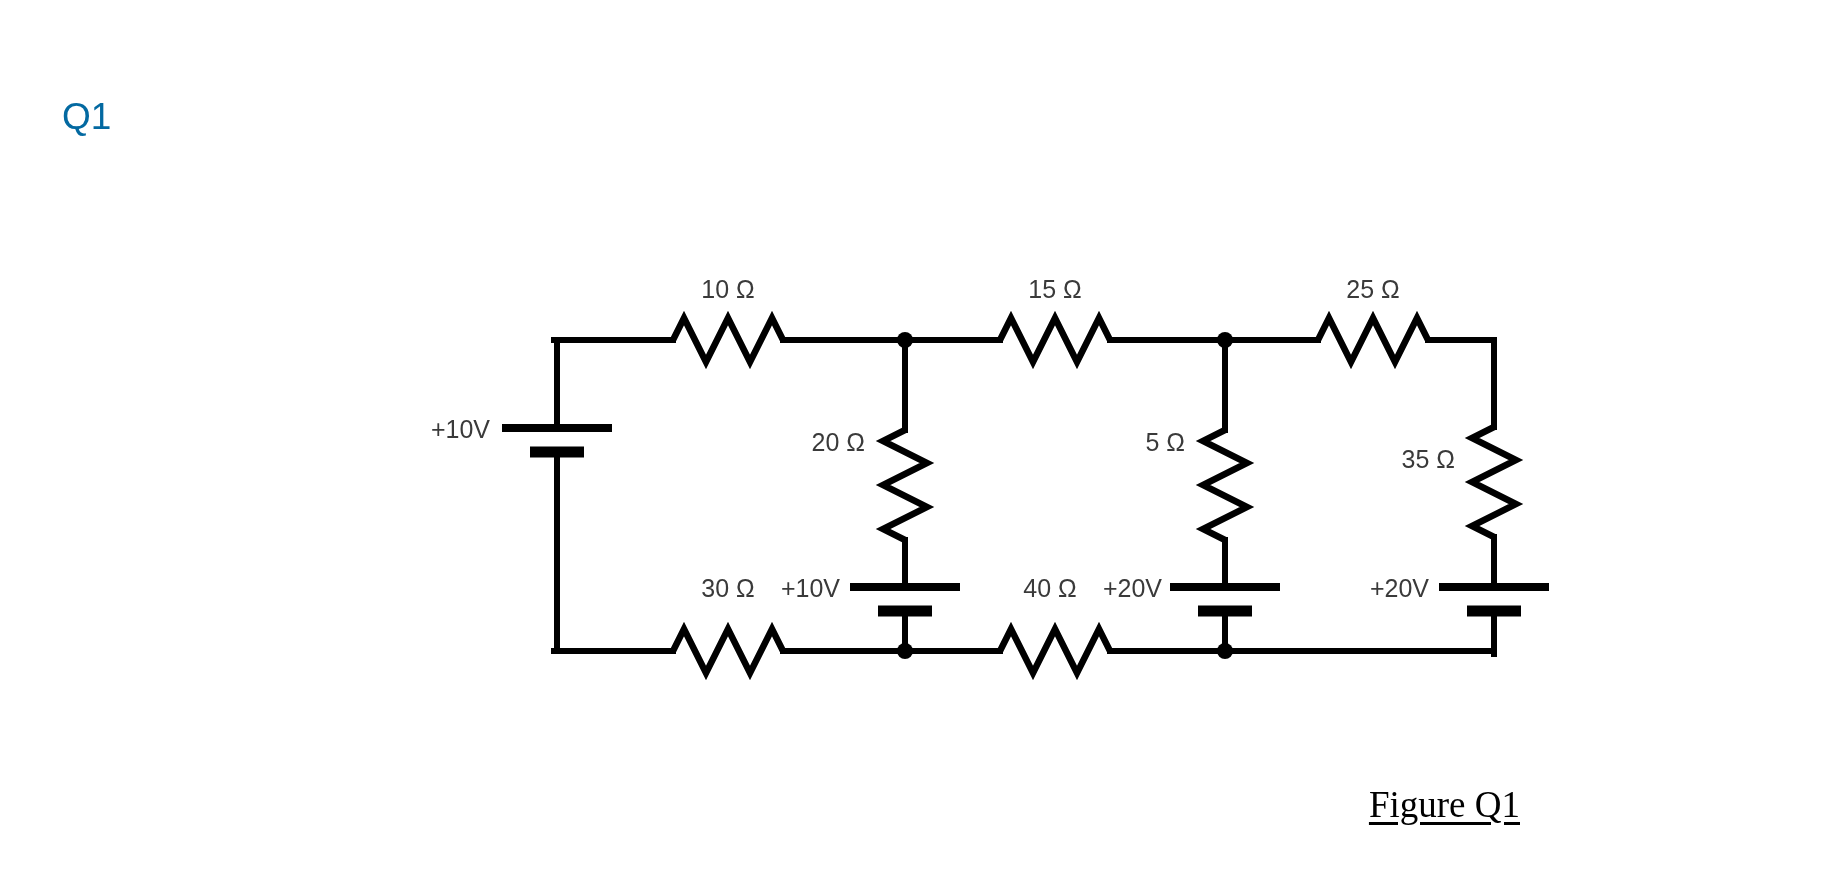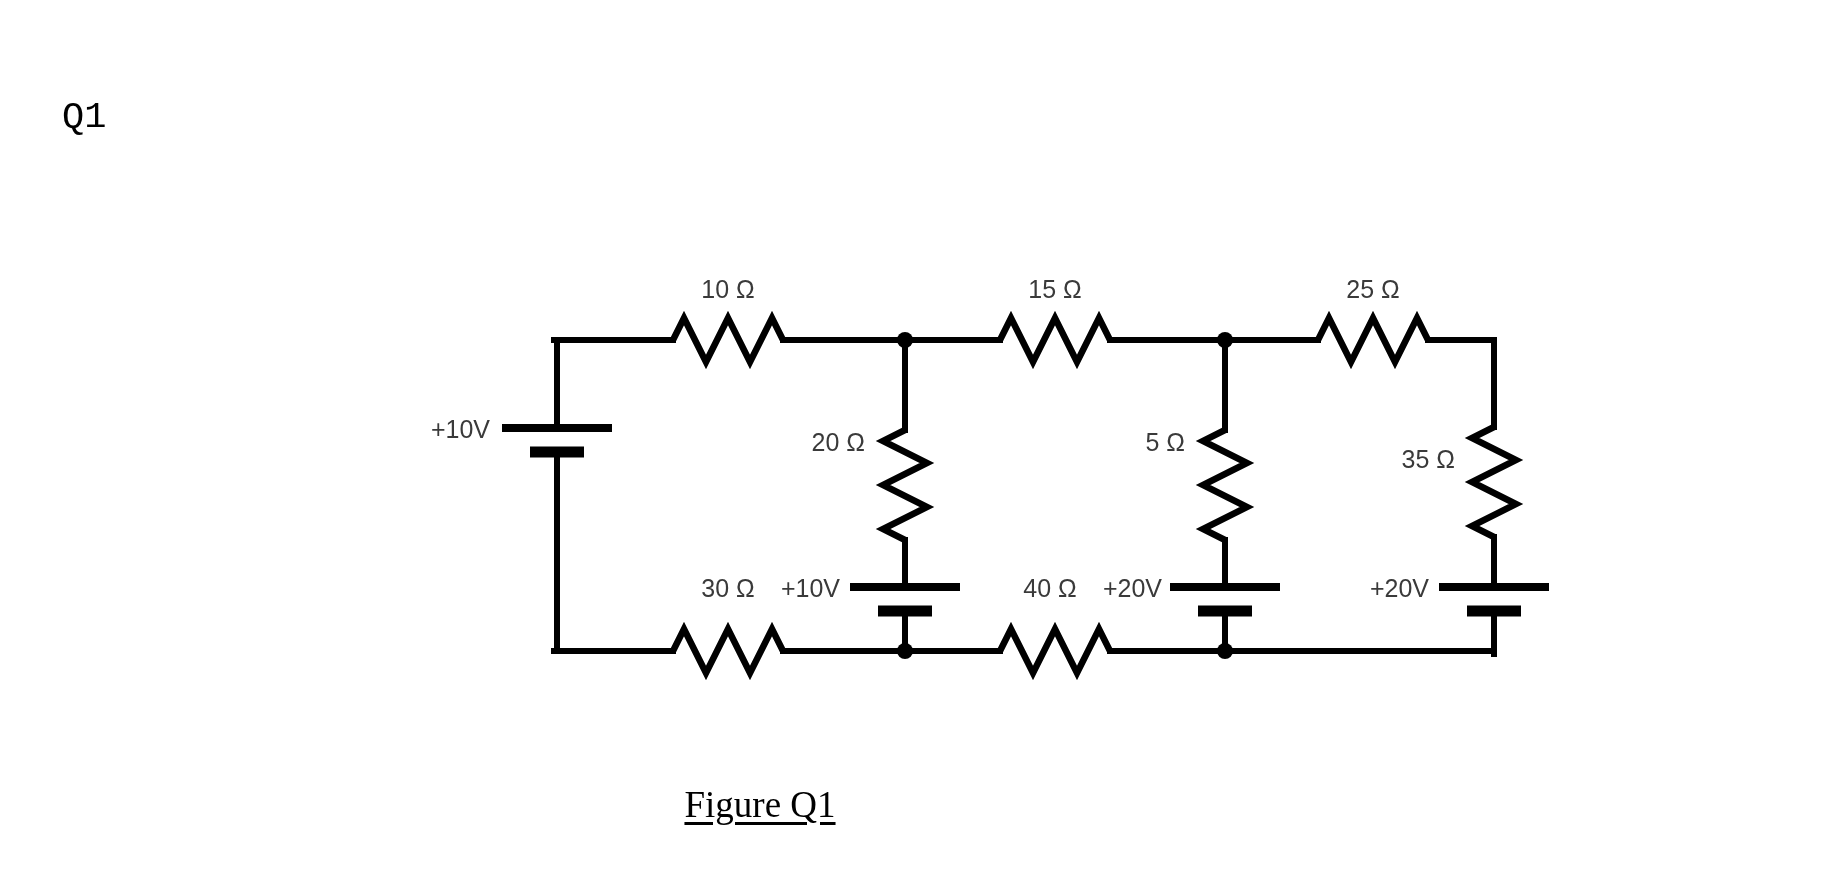--- a/index.html
+++ b/index.html
@@ -23,24 +23,24 @@
   
   .question-line {
     position: absolute;
     left: 62px;
     top: 96px;
     display: flex;
     align-items: baseline;
     white-space: nowrap;
   }
   .q-number {
-    font-family: Liberation Mono, monospace;
+    font-family: Liberation Sans, sans-serif;
     font-size: 37px;
     line-height: 1.15;
-    color: #000000;
+    color: #0369a1;
   }
   .q-text {
     font-family: "Liberation Serif", serif;
     font-size: 37px;
     line-height: 1.15;
     color: #000;
     margin-left: 97px;
   }
   
   .figure-wrap {
@@ -92,21 +92,21 @@
   }
   .lbl-mid {
     text-anchor: middle;
   }
   
   .caption {
     position: absolute;
     left: 0;
     top: 783px;
     width: 1520px;
-    text-align: center;
+    text-align: right;
   }
   .caption span {
     font-family: "Liberation Serif", serif;
     font-size: 37px;
     color: #000;
     text-decoration: underline;
     text-underline-offset: 5px;
   }
 </style>
 </head>

